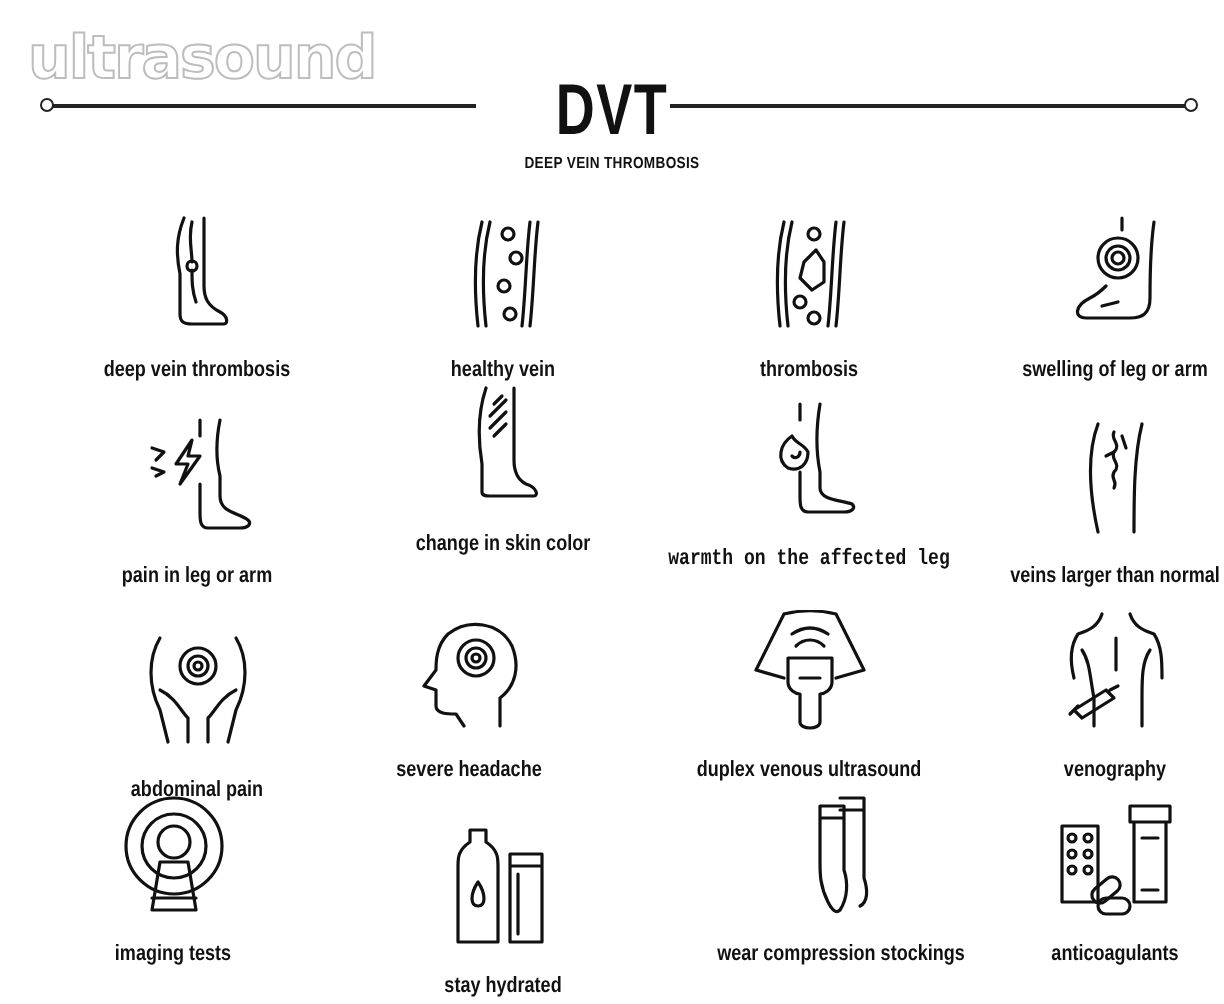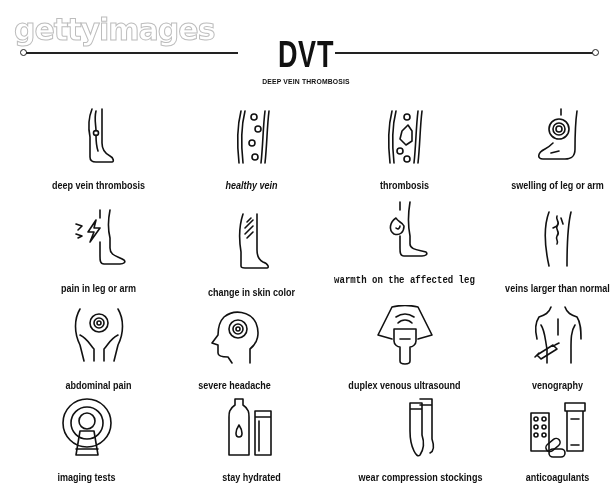--- a/index.html
+++ b/index.html
@@ -22,41 +22,41 @@
   .grid { position:absolute; left:0; top:100px; width:612px; }
   .cell { position:absolute; width:153px; height:90px; text-align:center; }
   .cell svg { position:absolute; left:46px; top:0; width:62px; height:62px; }
   .label { position:absolute; left:-10px; width:173px; top:74px; font-size:11px; font-weight:bold;
            transform:scaleX(0.82); white-space:nowrap; }
   svg * { fill:none; stroke:#111; stroke-width:1.6; stroke-linecap:round; stroke-linejoin:round; }
 </style>
 </head>
 <body>
 
-<div class="watermark">gettyimages</div>
+<div class="watermark">ultrasound</div>
 
 <div class="endpoint left"></div>
 <div class="title-line left"></div>
 <div class="title">DVT</div>
 <div class="title-line right"></div>
 <div class="endpoint right"></div>
 <div class="subtitle">DEEP VEIN THROMBOSIS</div>
 
 <div class="grid">
 
   <div class="cell" style="left:22px;top:5px;">
     <svg viewBox="0 0 62 62">
       <path d="M24 4 C20 14 20 22 22 32 L22 52 C22 56 24 57 28 57 L44 57 C46 57 46 53 42 51 C36 48 34 44 34 38 L34 4"></path>
       <path d="M28 6 C26 14 28 20 28 26 M28 30 C28 36 28 40 30 46"></path>
       <circle cx="28" cy="28" r="2.5"></circle>
     </svg>
     <div class="label">deep vein thrombosis</div>
   </div>
 
-  <div class="cell" style="left:175px;top:5px;font-style:italic;">
+  <div class="cell" style="left:175px;top:5px;">
     <svg viewBox="0 0 62 62">
       <path d="M20 6 C16 22 16 40 18 58"></path>
       <path d="M24 6 C20 22 20 40 22 58"></path>
       <path d="M44 6 C42 22 42 40 40 58"></path>
       <path d="M48 6 C46 22 46 40 44 58"></path>
       <circle cx="33" cy="12" r="3"></circle>
         <circle cx="37" cy="24" r="3"></circle>
       <circle cx="31" cy="38" r="3"></circle>
         <circle cx="34" cy="52" r="3"></circle>
     </svg>
@@ -91,21 +91,21 @@
 
   <div class="cell" style="left:22px;top:108px;">
     <svg viewBox="0 0 62 62">
       <path d="M32 2 L32 10 M42 2 C40 12 40 22 42 30 L42 40 C42 48 50 48 56 52 C58 54 56 56 52 56 L36 56 C32 56 32 52 32 48 L32 34"></path>
       <path d="M28 12 L20 24 L26 24 L22 34 L32 20 L26 20 Z"></path>
       <path d="M8 16 L14 18 L10 22 M8 26 L14 28 L10 30"></path>
     </svg>
     <div class="label">pain in leg or arm</div>
   </div>
 
-  <div class="cell" style="left:175px;top:112px;">
+  <div class="cell" style="left:175px;top:92px;">
     <svg viewBox="0 0 62 62">
       <path d="M22 2 C18 14 18 28 20 40 L20 54 C20 56 22 56 24 56 L46 56 C48 56 48 52 42 50 C38 48 36 44 36 38 L36 2"></path>
       <path d="M26 10 L30 6 M24 16 L32 8 M24 22 L32 14 M26 26 L32 20"></path>
     </svg>
     <div class="label">change in skin color</div>
   </div>
 
   <div class="cell" style="left:328px;top:100px;font-family:Liberation Mono, monospace;">
     <svg viewBox="0 0 62 62">
       <path d="M26 2 L26 10 M36 2 C34 14 34 26 36 36 L36 44 C36 50 46 50 52 52 C54 54 52 56 48 56 L30 56 C26 56 26 52 26 48 L26 36"></path>
@@ -118,21 +118,21 @@
   <div class="cell" style="left:481px;top:108px;">
     <svg viewBox="0 0 62 62">
       <path d="M22 4 C16 20 18 40 22 58"></path>
       <path d="M44 4 C40 20 40 40 40 58"></path>
       <path d="M30 8 C28 12 34 14 30 18 C28 22 34 24 30 28 C28 32 32 32 30 36"></path>
       <path d="M34 10 L36 16 M30 18 L26 20"></path>
     </svg>
     <div class="label">veins larger than normal</div>
   </div>
 
-  <div class="cell" style="left:22px;top:205px;">
+  <div class="cell" style="left:22px;top:215px;">
     <svg viewBox="0 0 62 62">
       <path d="M12 4 C6 14 6 28 12 40 L16 56 M50 4 C56 14 56 28 50 40 L46 56"></path>
       <path d="M12 30 C20 34 22 40 26 44 L26 56 M50 30 C42 34 40 40 36 44 L36 56"></path>
       <circle cx="31" cy="18" r="9"></circle>
         <circle cx="31" cy="18" r="5"></circle>
         <circle cx="31" cy="18" r="2"></circle>
     </svg>
     <div class="label">abdominal pain</div>
   </div>
 
@@ -168,21 +168,21 @@
   <div class="cell" style="left:10px;top:297px;">
     <svg viewBox="0 0 62 62">
       <circle cx="31" cy="26" r="24"></circle>
         <circle cx="31" cy="26" r="16"></circle>
       <circle cx="31" cy="24" r="8"></circle>
       <path d="M24 34 L20 58 L42 58 L38 34 Z M20 52 L42 52"></path>
     </svg>
     <div class="label">imaging tests</div>
   </div>
 
-  <div class="cell" style="left:175px;top:297px;">
+  <div class="cell" style="left:175px;top:313px;">
     <svg viewBox="0 0 62 62">
       <path d="M14 2 L22 2 L22 8 C28 12 28 16 28 20 L28 58 L8 58 L8 20 C8 16 8 12 14 8 Z"></path>
       <path d="M18 28 C14 34 14 40 18 40 C22 40 22 34 18 28 Z"></path>
       <path d="M34 14 L50 14 L50 58 L34 58 Z M34 20 L50 20 M38 24 L38 54"></path>
     </svg>
     <div class="label">stay hydrated</div>
   </div>
 
   <div class="cell" style="left:344px;top:297px;">
     <svg viewBox="0 0 62 62">

